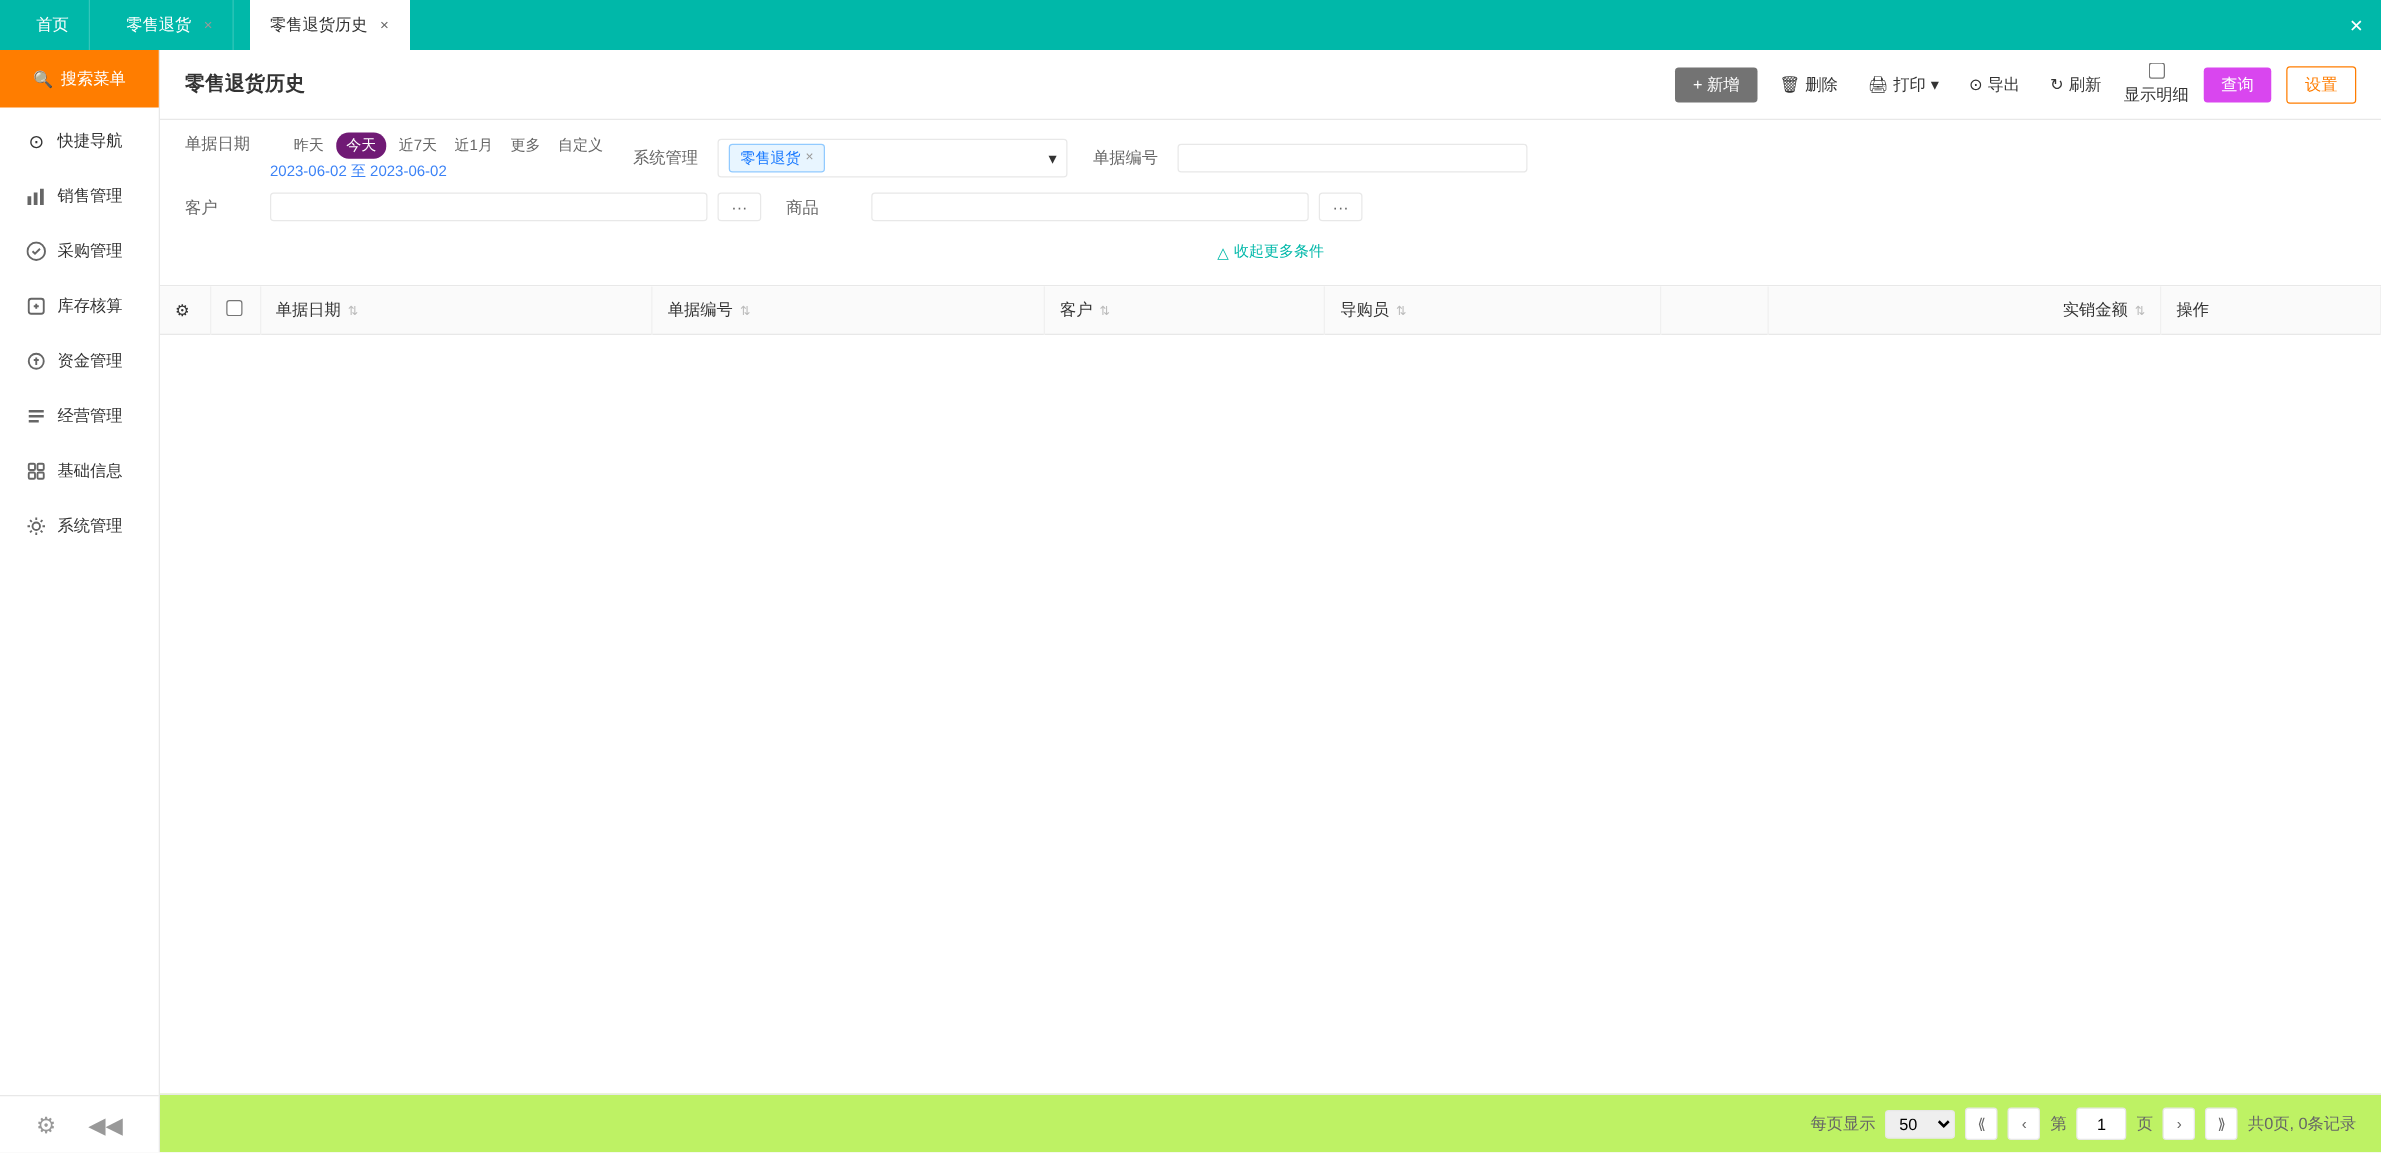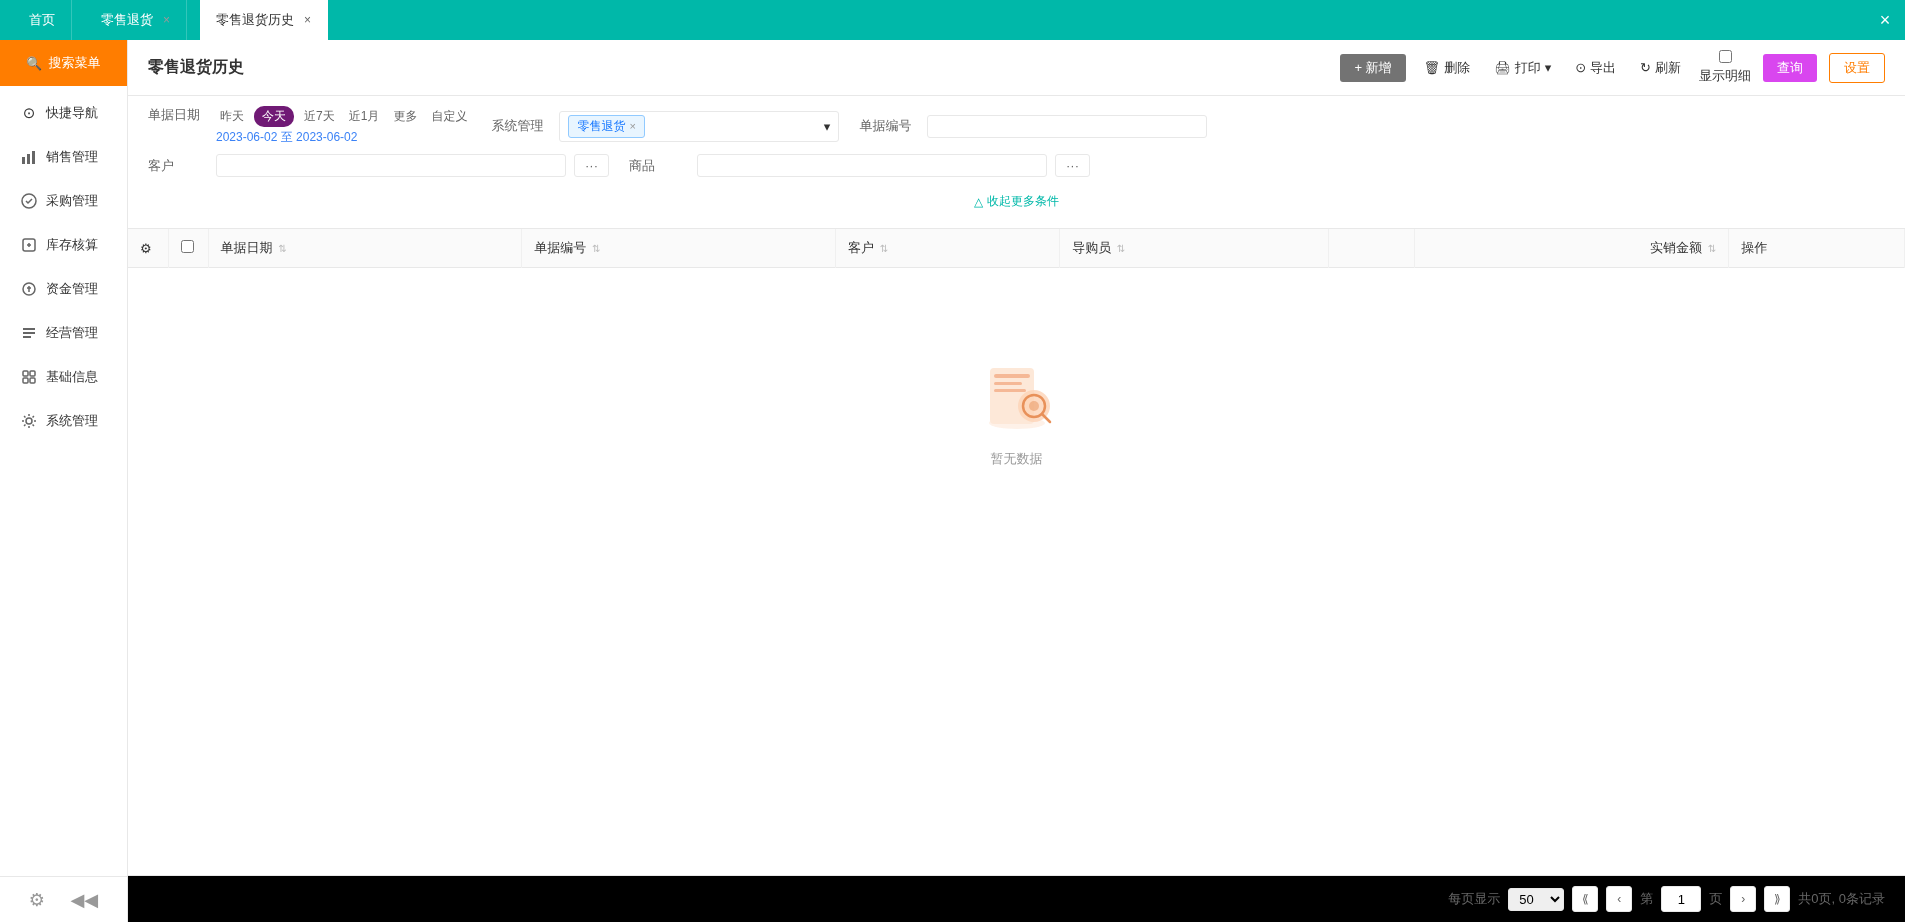--- a/index.html
+++ b/index.html
@@ -202,20 +202,21 @@
     .filter-label {
       font-size: 13px;
       color: #666;
       min-width: 60px;
       flex-shrink: 0;
     }
     .filter-date-btns {
       display: flex;
       align-items: center;
       gap: 6px;
+      margin-left: 15px;
     }
     .date-btn {
       font-size: 12px;
       color: #666;
       cursor: pointer;
       padding: 2px 4px;
       border-radius: 2px;
     }
     .date-btn.active {
       background: #701a75;
@@ -335,21 +336,21 @@
       font-size: 13px;
     }
     .empty-icon {
       width: 90px;
       height: 90px;
       margin-bottom: 12px;
     }
 
     
     .pagination-bar {
-      background: #000000;
+      background: #bef264;
       border-top: 1px solid #e8e8e8;
       padding: 10px 20px;
       display: flex;
       align-items: center;
       justify-content: flex-end;
       gap: 8px;
       font-size: 13px;
       color: #666;
       flex-shrink: 0;
     }
@@ -612,34 +613,20 @@
             </th>
             <th>
               <span>操作</span>
             </th>
           </tr>
         </thead>
         <tbody>
         </tbody>
       </table>
 
-      <div class="empty-state">
-        <svg class="empty-icon" viewBox="0 0 90 90" xmlns="http://www.w3.org/2000/svg">
-          <ellipse cx="45" cy="75" rx="28" ry="6" fill="#fde8d8" opacity="0.6"></ellipse>
-          <rect x="18" y="20" width="44" height="56" rx="4" fill="#fde8d8"></rect>
-          <rect x="22" y="26" width="36" height="4" rx="2" fill="#f5b896"></rect>
-          <rect x="22" y="34" width="28" height="3" rx="1.5" fill="#f5b896"></rect>
-          <rect x="22" y="41" width="32" height="3" rx="1.5" fill="#f5b896"></rect>
-          <circle cx="62" cy="58" r="16" fill="#fcd3b6" opacity="0.8"></circle>
-          <circle cx="62" cy="58" r="11" fill="none" stroke="#e8915a" stroke-width="2.5"></circle>
-          <line x1="70" y1="66" x2="78" y2="74" stroke="#e8915a" stroke-width="2.5" stroke-linecap="round"></line>
-          <circle cx="62" cy="58" r="5" fill="#e8915a" opacity="0.5"></circle>
-        </svg>
-        <span>暂无数据</span>
-      </div>
     </div>
 
     <div class="pagination-bar">
       <span>每页显示</span>
       <select class="page-size-select">
         <option>50</option>
         <option>20</option>
         <option>100</option>
         <option>200</option>
       </select>

